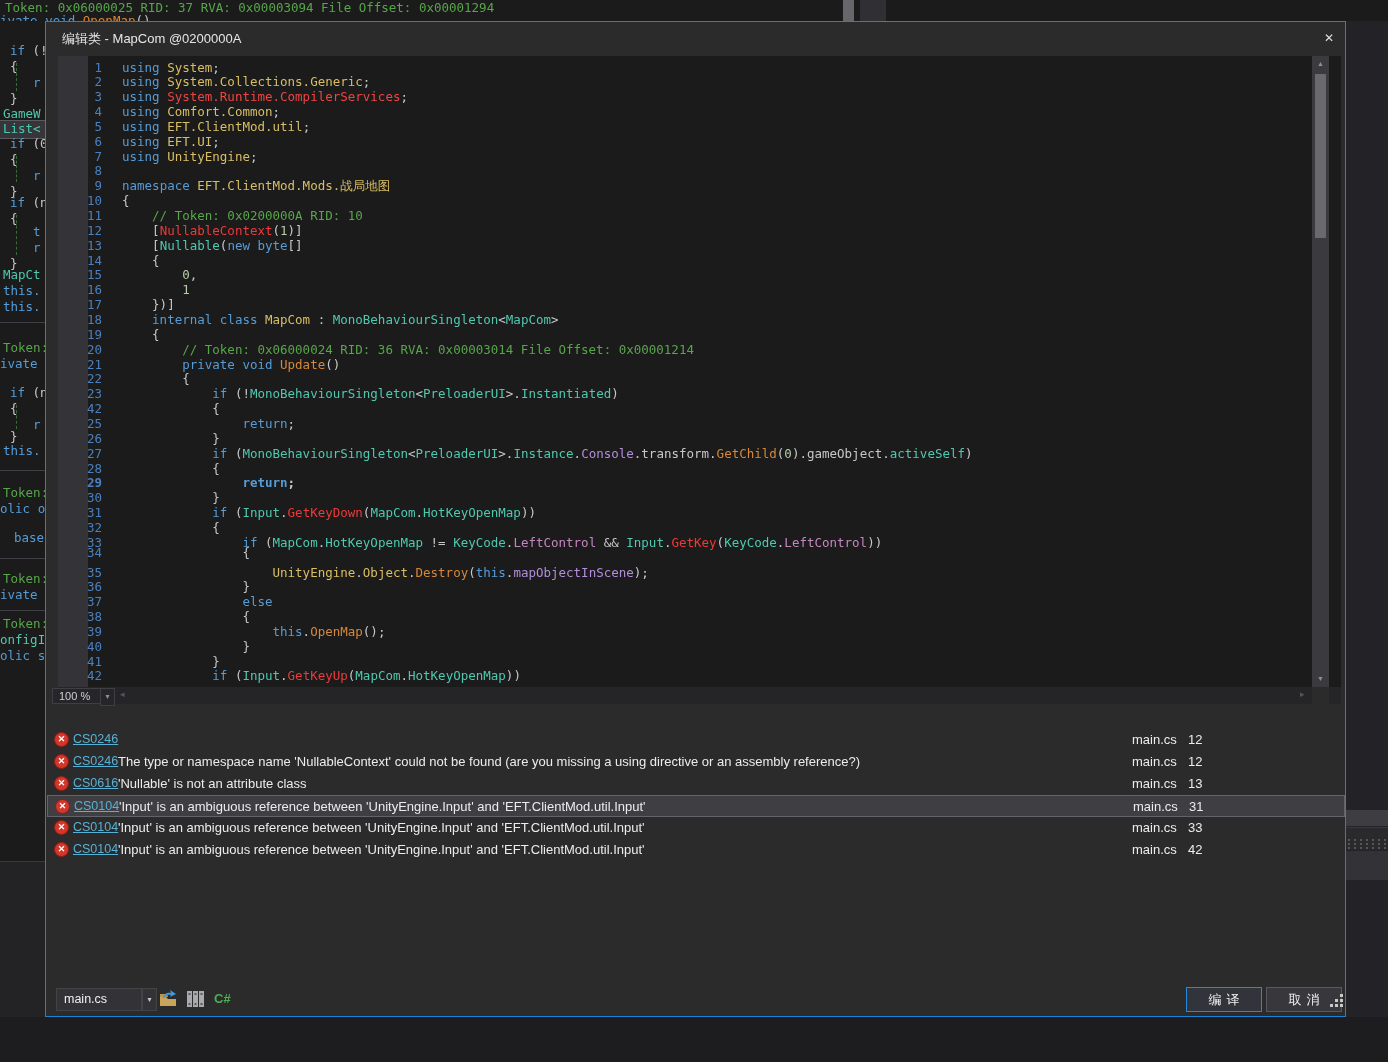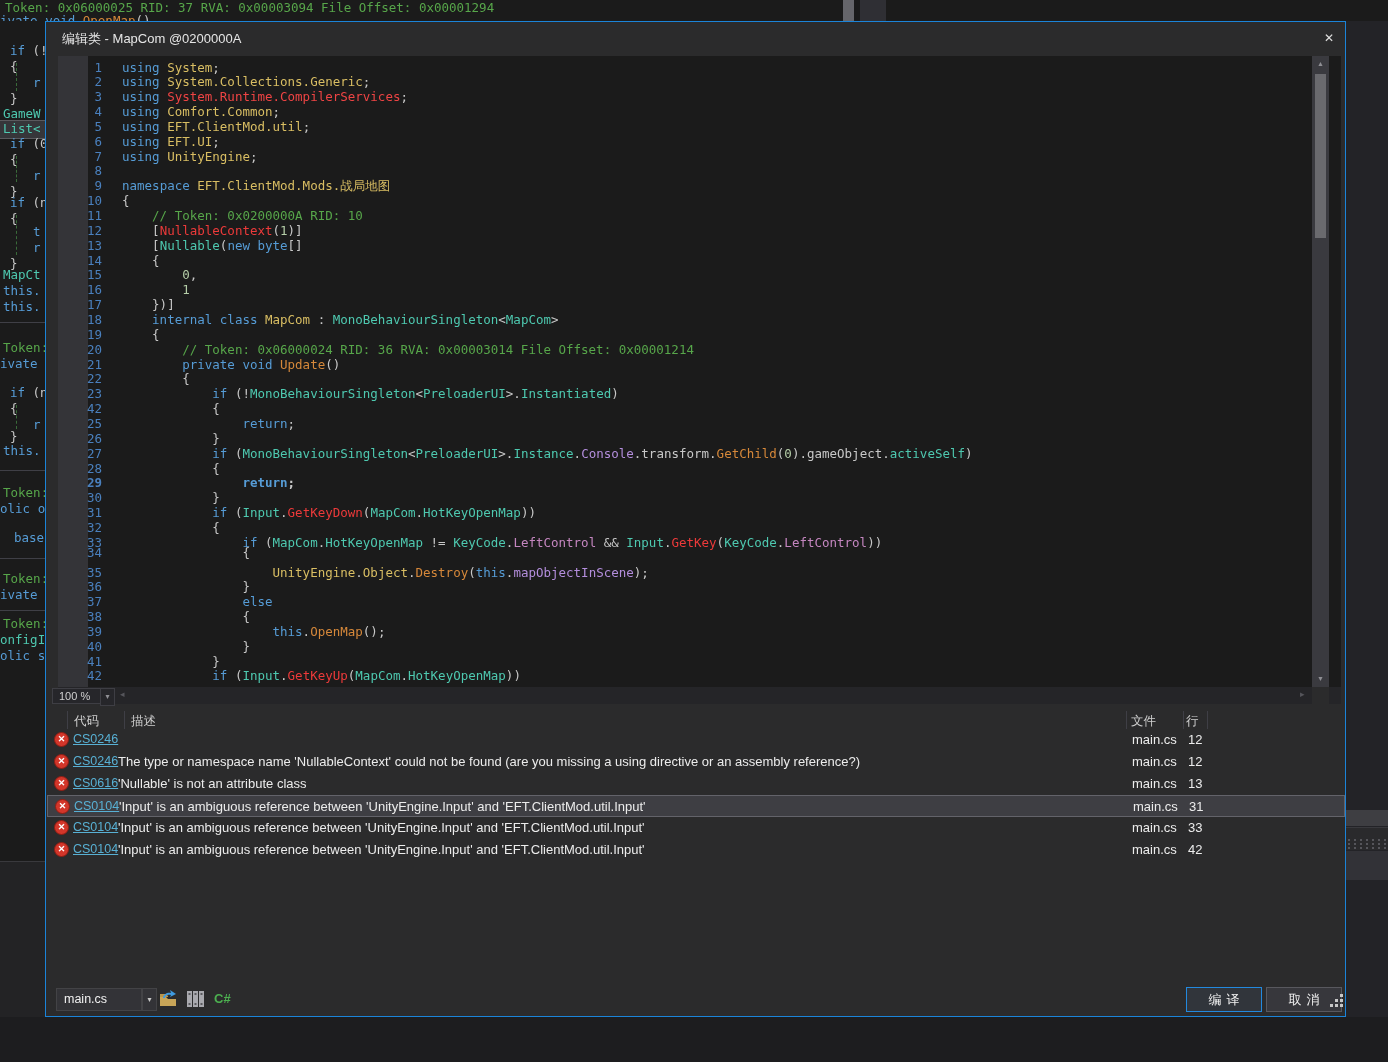--- a/index.html
+++ b/index.html
@@ -287,31 +287,20 @@
     </div>
 
     <div id="hscroll" class="abs">
       <div id="zoombox">100 %</div>
       <div id="zoomdd">▾</div>
       <div class="h-arrow" style="left:62px;">◂</div>
       <div class="h-arrow" style="left:1242px;">▸</div>
     </div>
     <div id="hcorner" class="abs"></div>
 
-    <div id="errhdr" class="abs">
-      <div class="hdr-sep" style="left:21px;"></div>
-      <span class="hdr-label" style="left:28px;">代码</span>
-      <div class="hdr-sep" style="left:78px;"></div>
-      <span class="hdr-label" style="left:85px;">描述</span>
-      <div class="hdr-sep" style="left:1080px;"></div>
-      <span class="hdr-label" style="left:1085px;">文件</span>
-      <div class="hdr-sep" style="left:1137px;"></div>
-      <span class="hdr-label" style="left:1140px;">行</span>
-      <div class="hdr-sep" style="left:1161px;"></div>
-    </div>
     <div id="error-rows">
         <div class="errrow" style="top: 707px; left: 1px;">
           <div class="erricon">✕</div>
           <span class="errcode" style="color: rgb(88, 176, 212);">CS0246</span>
           <span class="errfile">main.cs</span>
           <span class="errline">12</span>
         </div>
         <div class="errrow" style="top: 729px; left: 1px;">
           <div class="erricon">✕</div>
           <span class="errcode" style="color: rgb(88, 176, 212);">CS0246</span>

